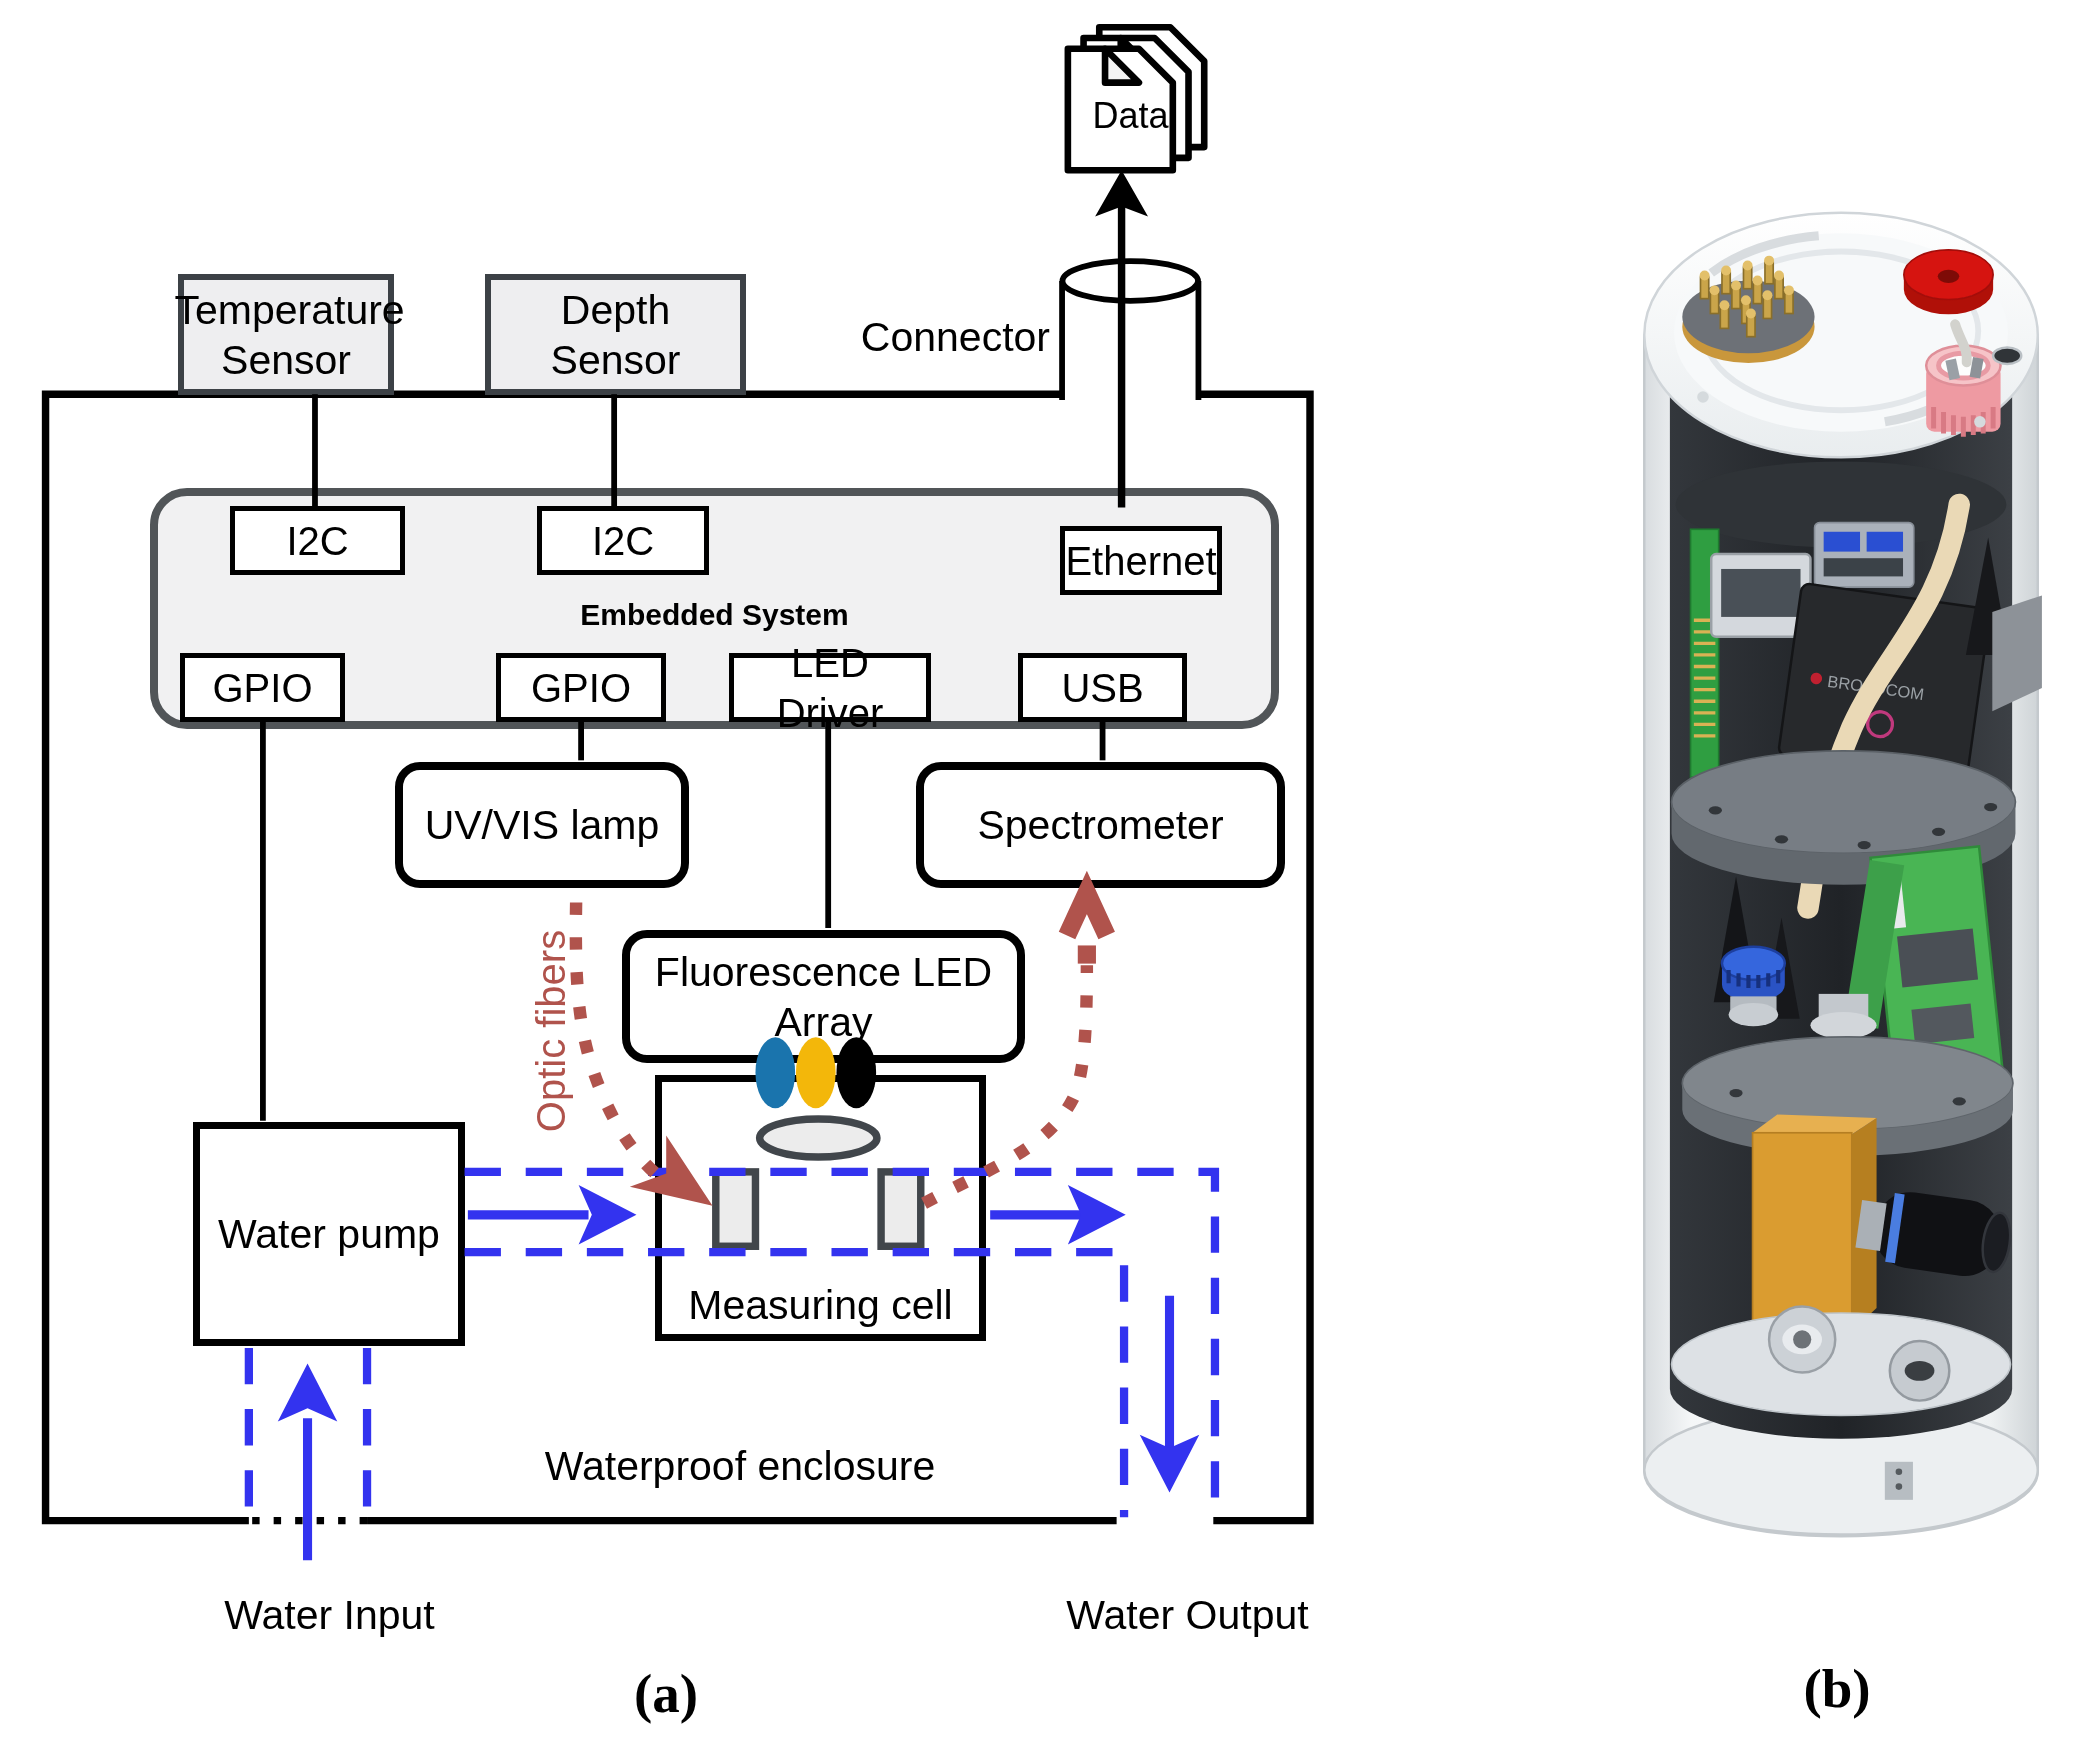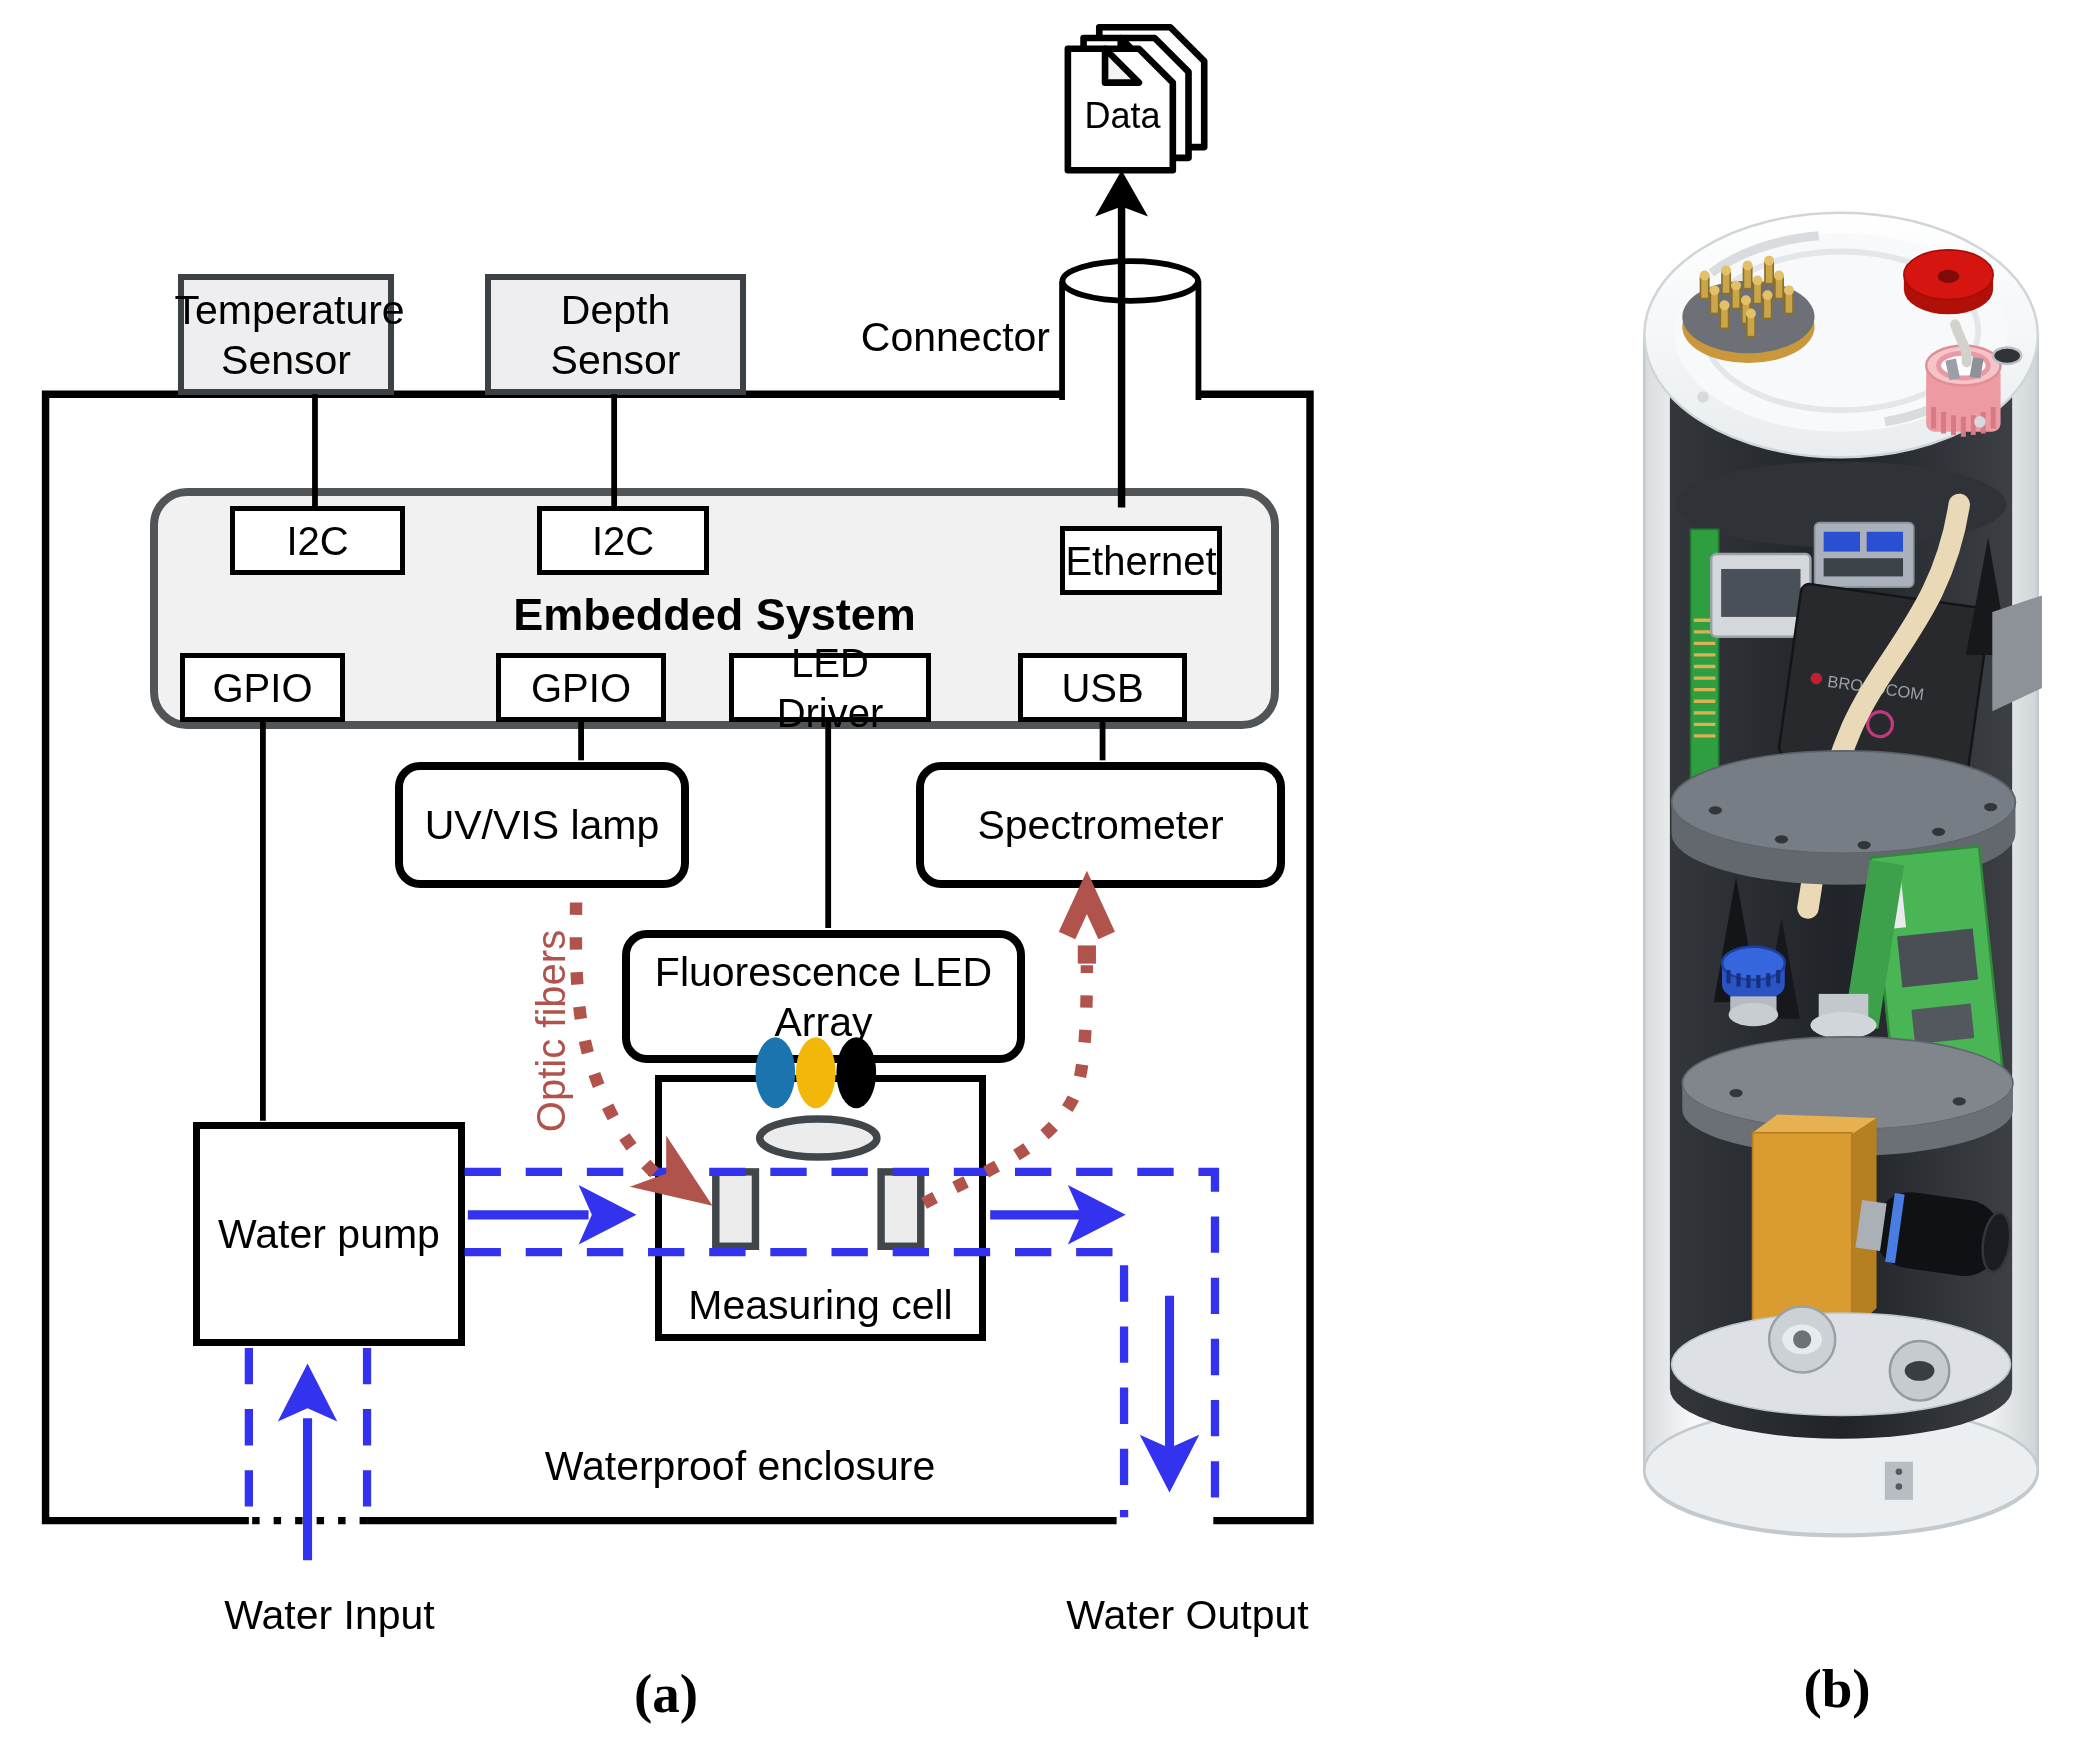--- a/index.html
+++ b/index.html
@@ -9,21 +9,21 @@
   #svg-under{z-index:0;}
   #photo-svg{position:absolute;z-index:1;}
   .box{position:absolute;box-sizing:border-box;display:flex;align-items:center;justify-content:center;
        text-align:center;z-index:1;font-size:41px;line-height:50px;background:#fff;}
   .sensor{background:#eeeef0;border:6.6px solid #3c4146;}
   .port{border:5px solid #000;font-size:40px;}
   .device{border:8.3px solid #000;border-radius:25px;}
   .hardbox{border:7.4px solid #000;}
   .lbl{position:absolute;z-index:3;font-size:41px;line-height:46px;text-align:center;}
   .embedded{background:#f1f1f2;border:8.3px solid #515558;border-radius:37px;z-index:0;}
-  .embedded-title{font-weight:bold;font-size:45px;}
+  .embedded-title{font-weight:bold;font-size:30px;}
   .cell-label-holder{align-items:flex-end;padding-bottom:4px;}
   .optic{color:#b0534c;font-size:40px;white-space:nowrap;transform:rotate(-90deg);transform-origin:center;}
   .caption{font-family:"Liberation Serif",serif;font-weight:bold;font-size:55px;}
   .data-lbl{font-size:36px;}
 </style>
 </head>
 <body>
 
 <div id="stage">
 
@@ -82,21 +82,21 @@
     <span style="width:355px;">Fluorescence LED Array</span>
   </div>
 
   <div class="box hardbox cell-label-holder" style="left:655px;top:1075px;width:331px;height:266px;">
     <span>Measuring cell</span>
   </div>
   <div class="box hardbox" style="left:193px;top:1122px;width:272px;height:224px;">
     <span>Water pump</span>
   </div>
 
-  <div class="lbl data-lbl" style="left:1073px;top:93px;width:99px;">Data</div>
+  <div class="lbl data-lbl" style="left:1073px;top:93px;width:99px;padding-left:8px;">Data</div>
   <div class="lbl" style="left:744px;top:314px;width:306px;text-align:right;">Connector</div>
   <div class="lbl optic" style="left:427px;top:1008px;width:248px;height:46px;">Optic fibers</div>
   <div class="lbl" style="left:492px;top:1443px;width:496px;">Waterproof enclosure</div>
   <div class="lbl" style="left:164px;top:1592px;width:331px;">Water Input</div>
   <div class="lbl" style="left:1022px;top:1592px;width:331px;">Water Output</div>
   <div class="lbl caption" style="left:542px;top:1671px;width:248px;">(a)</div>
   <div class="lbl caption" style="left:1713px;top:1666px;width:248px;">(b)</div>
 
   <svg class="layer" id="svg-over" style="z-index:2;" viewBox="0 0 2519 2126" width="2082" height="1757">
 

